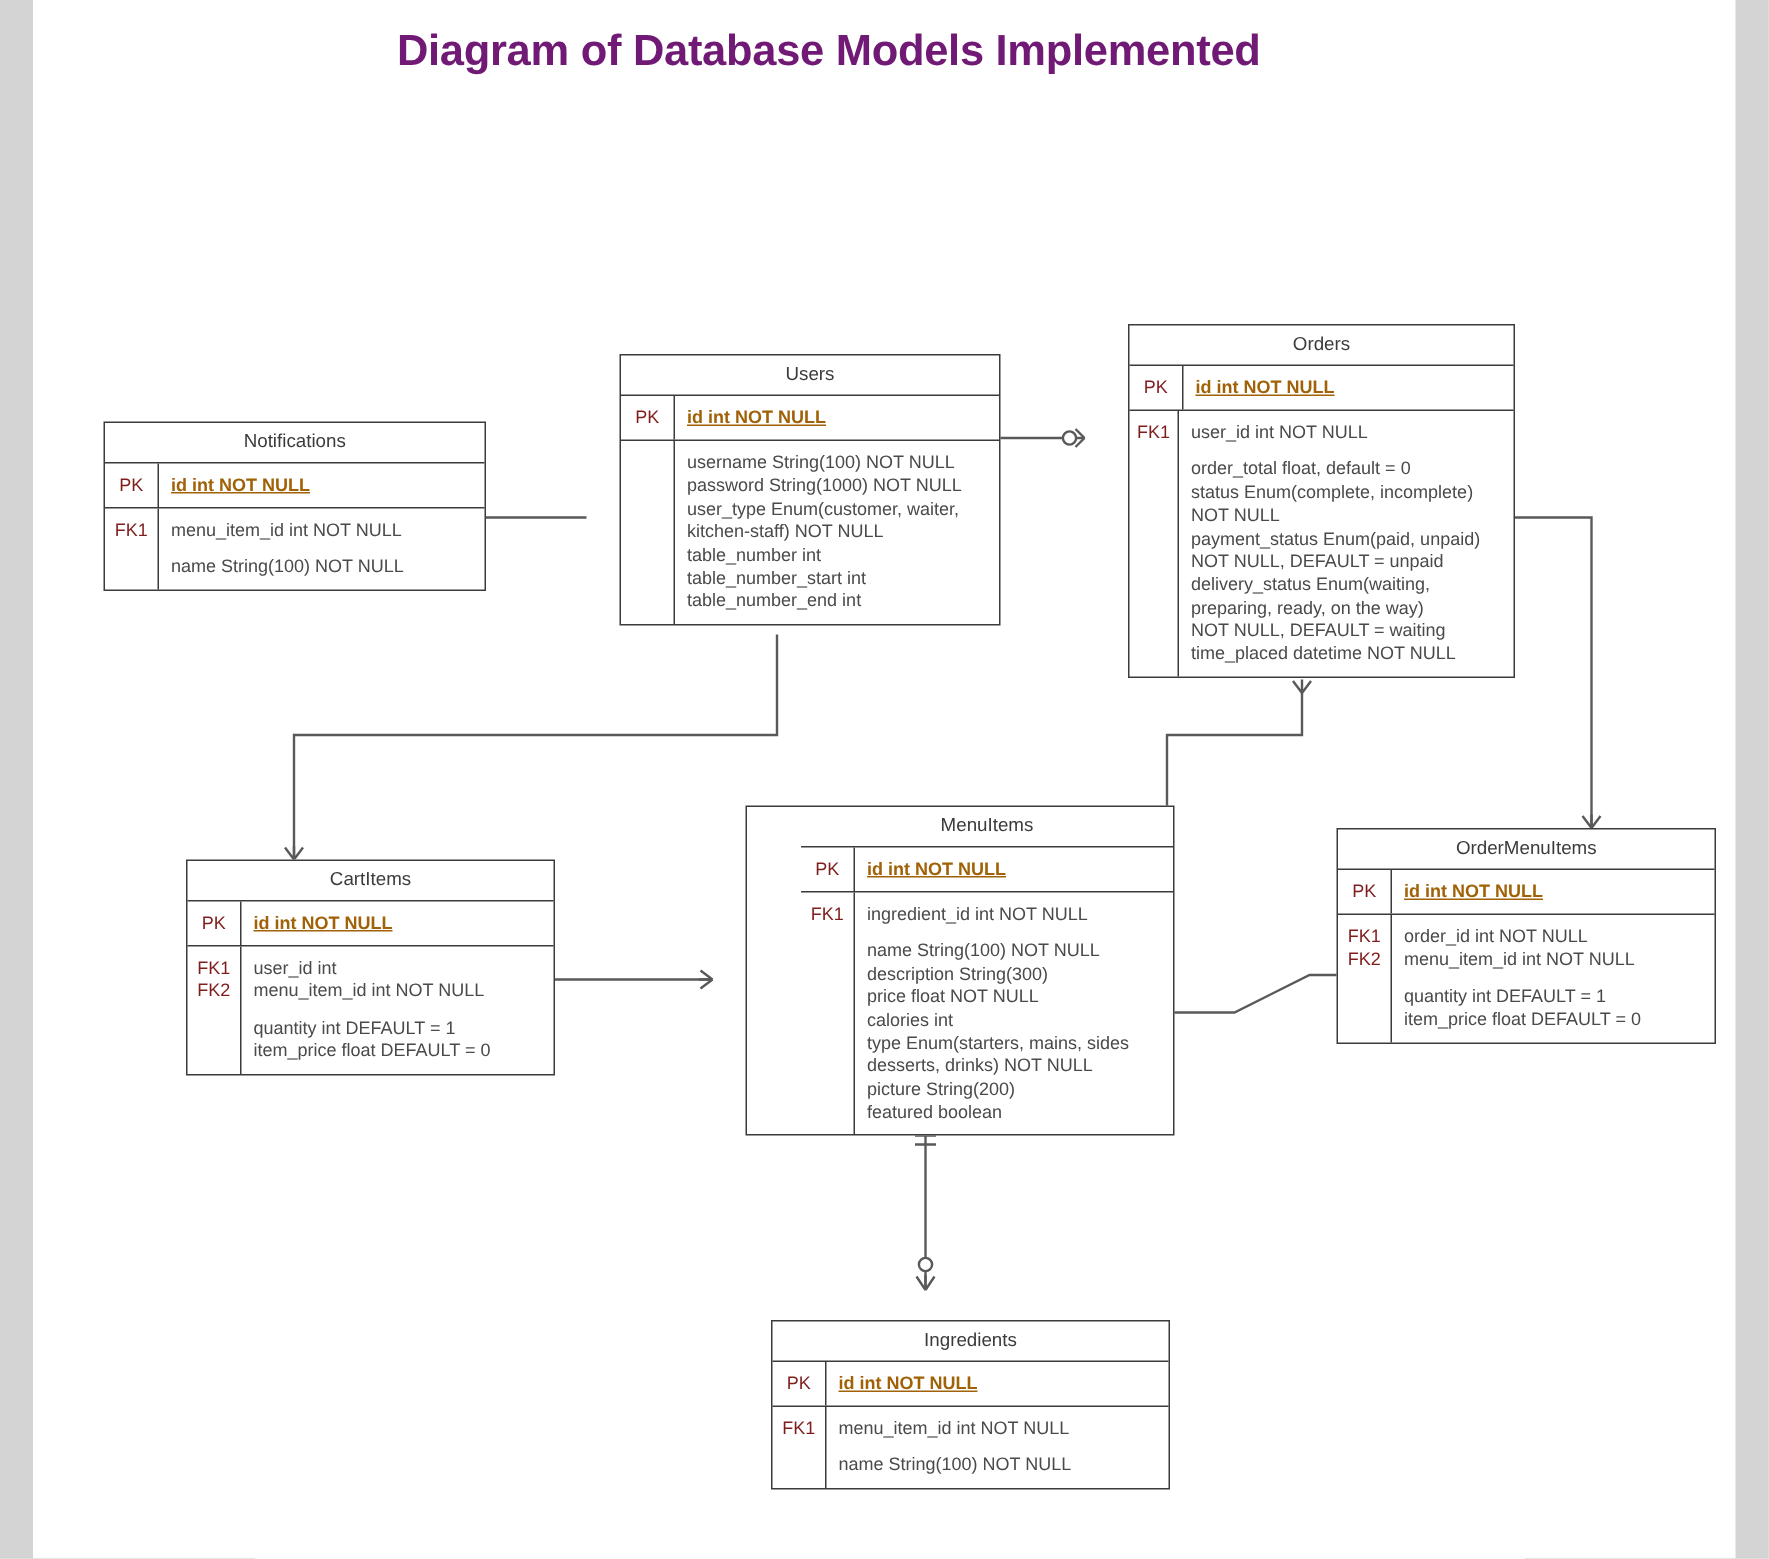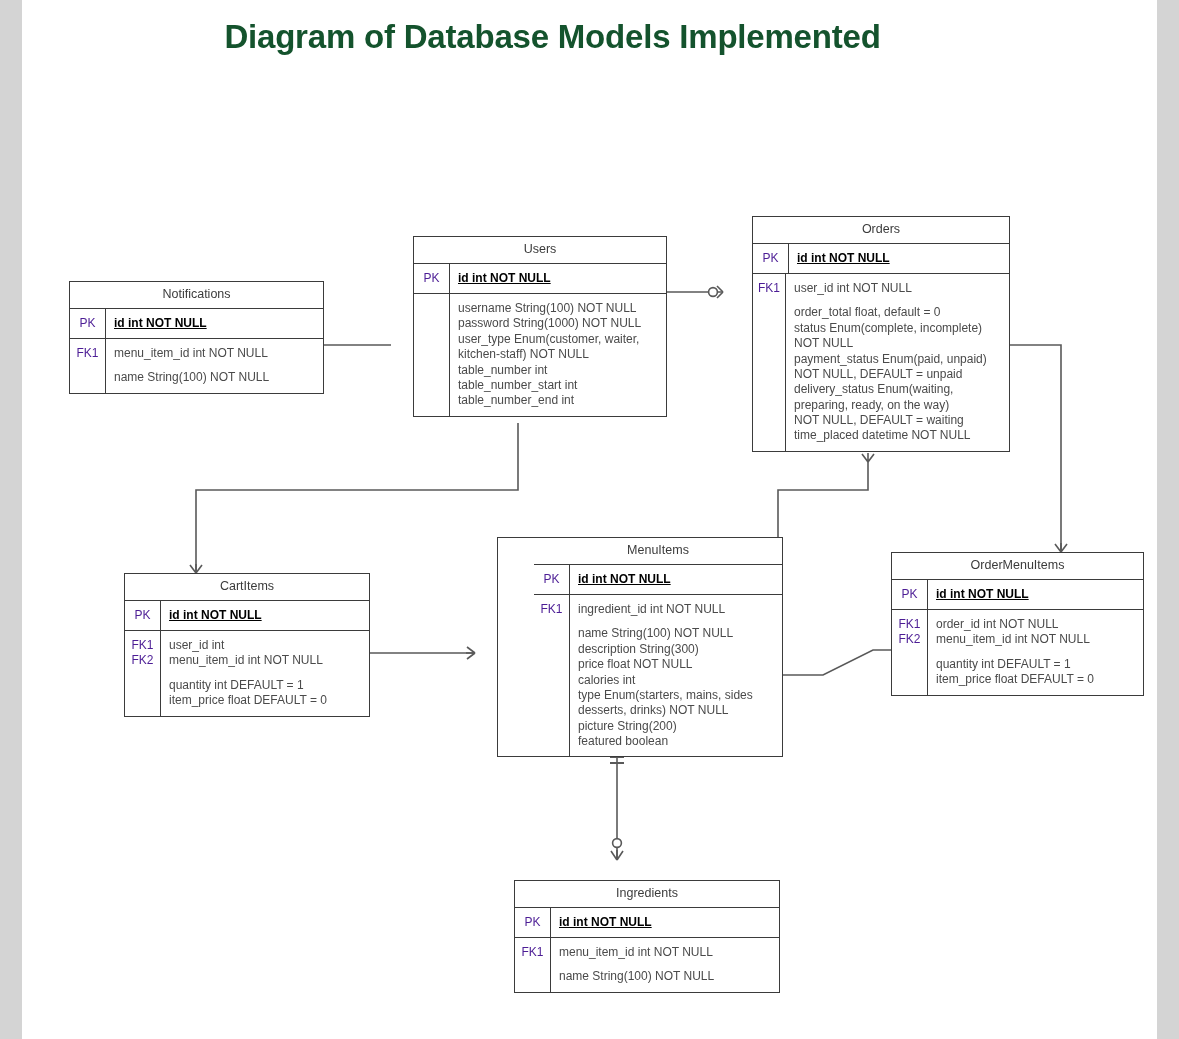--- a/index.html
+++ b/index.html
@@ -21,23 +21,23 @@
     width: 1135px;
     height: 1039px;
     background: #ffffff;
   }
   #diagram-title {
     position: absolute;
     left: 0;
     top: 18px;
     width: 1061px;
     text-align: center;
-    font-size: 33px;
+    font-size: 29px;
     font-weight: bold;
-    color: #14532d;
+    color: #701a75;
     letter-spacing: -0.2px;
   }
   #canvas {
     position: absolute;
     left: -22px;
     top: 0;
     width: 1179px;
     height: 1039px;
     pointer-events: none;
   }
@@ -60,40 +60,40 @@
     align-items: flex-start;
   }
   .ent-row.sep {
     border-bottom: 1.4px solid #3b3b3b;
   }
   .key-col {
     width: 36px;
     min-width: 36px;
     border-right: 1.4px solid #3b3b3b;
     font-size: 12px;
-    color: #4c1d95;
+    color: #7f1d1d;
     padding: 7px 0 7px 0;
     text-align: center;
     box-sizing: border-box;
     align-self: stretch;
     line-height: 1.28;
   }
   .key-col.narrow { width: 33px; min-width: 33px; }
   .attr-col {
     flex: 1;
     font-size: 12px;
     color: #4a4a4a;
     padding: 7px 4px 7px 8px;
     line-height: 1.28;
     box-sizing: border-box;
   }
   .pk-text {
     text-decoration: underline;
     font-weight: bold;
-    color: #000000;
+    color: #a16207;
   }
   .attr-line { white-space: nowrap; }
   .gap { height: 9px; }
 </style>
 </head>
 <body>
 
 <div id="slide">
   <div id="diagram-title">Diagram of Database Models Implemented</div>
 </div>

